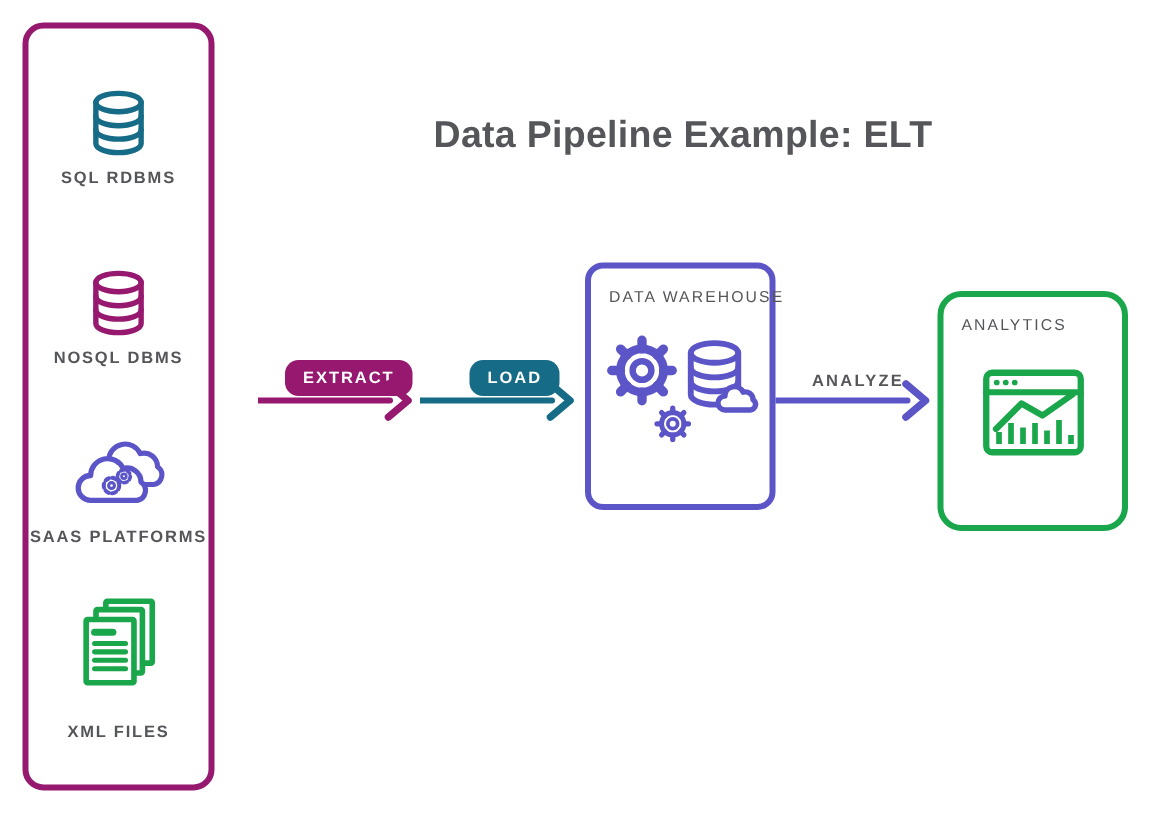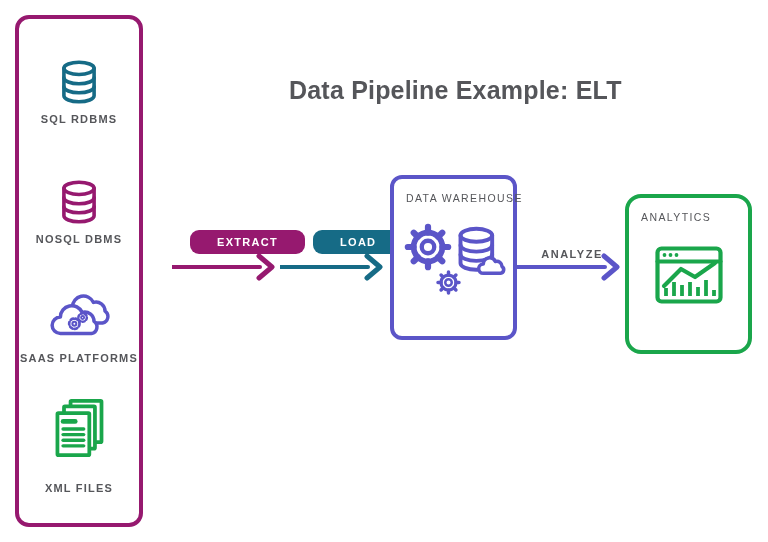--- a/index.html
+++ b/index.html
@@ -21,21 +21,21 @@
          border:4px solid var(--magenta);border-radius:14px;background:#fff;}
   .src{position:absolute;left:0;right:0;display:flex;flex-direction:column;align-items:center;}
   .src-1{top:40px}.src-2{top:160px}.src-3{top:273px}.src-4{top:379px}
   .src-label{font-size:11px;font-weight:700;color:var(--gray_text);letter-spacing:1.2px;
              margin-top:8px;text-transform:uppercase;white-space:nowrap;}
   .src-3 .src-label{margin-top:10px}.src-4 .src-label{margin-top:24px}
 
   
   .badge{position:absolute;height:24px;border-radius:9px;color:#fff;font-size:11px;font-weight:700;
          letter-spacing:1.3px;display:flex;align-items:center;justify-content:center;
-         padding:0 27px;top:230px;box-sizing:border-box;}
+         padding:0 12px;top:240px;box-sizing:border-box;}
   .badge-extract{left:190px;background:var(--magenta);}
   .badge-load{left:313px;background:var(--teal);}
 
   .analyze-label{position:absolute;left:517px;top:248px;width:110px;text-align:center;
                  font-size:11px;font-weight:700;letter-spacing:1.5px;color:var(--gray_text);}
 
   .arrow{position:absolute;top:253px;width:110px;height:28px;}
   .arrow-extract{left:172px}.arrow-load{left:280px}.arrow-analyze{left:517px}
 
   

